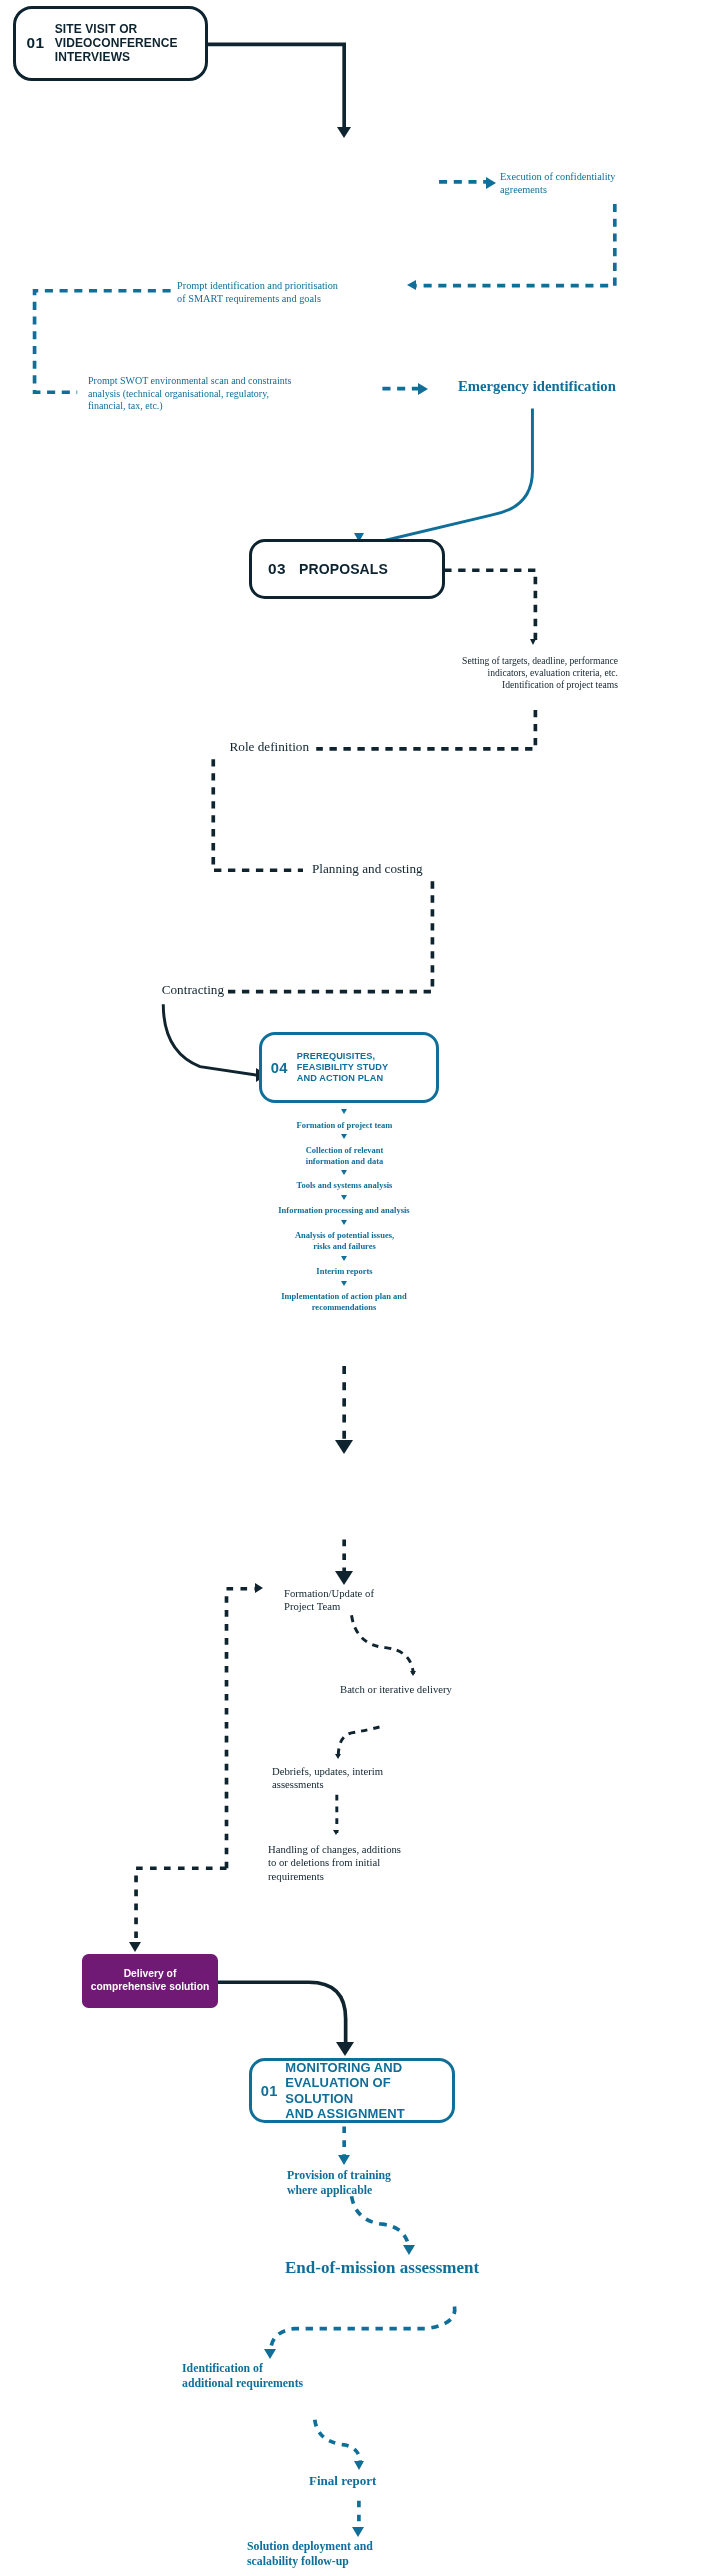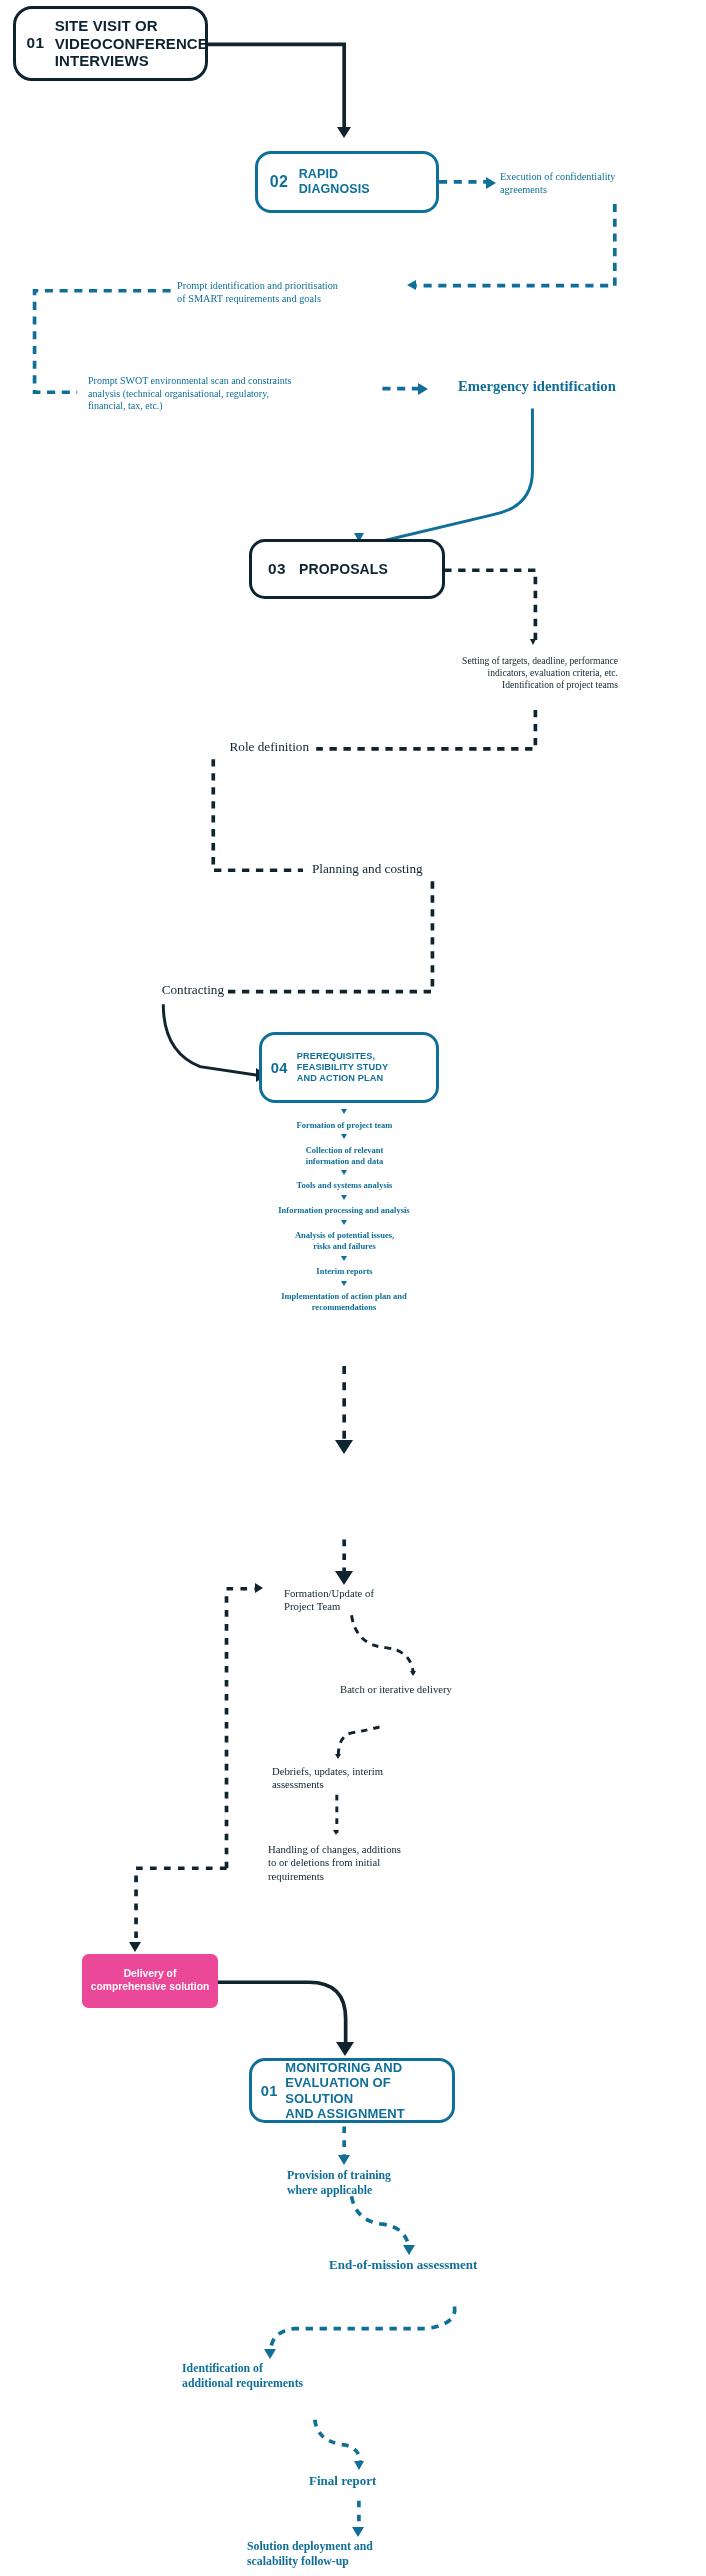--- a/index.html
+++ b/index.html
@@ -40,21 +40,21 @@
     line-height:1.18;
     letter-spacing:0.1px;
   }
   .pill.dark .num,.pill.dark .ttl{color:#0d2430;}
   .pill.blue .num,.pill.blue .ttl{color:#0f6f99;}
 
   
   .blackbox{
     position:absolute;
     box-sizing:border-box;
-    background:#ec4899;
+    background:#701a75;
     border-radius:6.6px;
     color:#fff;
     font-family:"Liberation Sans", sans-serif;
     font-weight:bold;
     font-size:10.3px;
     line-height:1.22;
     display:flex;
     align-items:center;
     justify-content:center;
     text-align:center;
@@ -158,30 +158,25 @@
   <div class="tri-d abs" style="left:129px;top:1942px;border-left-width:6.6px;border-right-width:6.6px;border-top-width:10.3px;"></div>
   <div class="tri-d abs" style="left:336px;top:2042px;border-left-width:9.6px;border-right-width:9.6px;border-top-width:14.7px;"></div>
   <div class="tri-d blue abs" style="left:338px;top:2155px;border-left-width:6.6px;border-right-width:6.6px;border-top-width:10.3px;"></div>
   <div class="tri-d blue abs" style="left:403px;top:2245px;border-left-width:6.6px;border-right-width:6.6px;border-top-width:10.3px;"></div>
   <div class="tri-d blue abs" style="left:264px;top:2349px;border-left-width:6.6px;border-right-width:6.6px;border-top-width:10.3px;"></div>
   <div class="tri-d blue abs" style="left:354px;top:2461px;border-left-width:5.9px;border-right-width:5.9px;border-top-width:9.6px;"></div>
   <div class="tri-d blue abs" style="left:352px;top:2527px;border-left-width:6.6px;border-right-width:6.6px;border-top-width:10.3px;"></div>
 
   <div class="pill dark" style="left:13.2px;top:5.9px;width:195px;height:75px;border-radius:19px;padding:0 10.3px;">
     <span class="num" style="font-size:15.4px;margin-right:10.3px;">01</span>
-    <span class="ttl" style="font-size:15px;white-space:pre-line;">SITE VISIT OR
+    <span class="ttl" style="font-size:12px;white-space:pre-line;">SITE VISIT OR
 VIDEOCONFERENCE
 INTERVIEWS</span>
   </div>
 
-  <div class="pill blue" style="left:255px;top:151px;width:184px;height:62px;border-radius:16px;padding:0 11.8px;">
-    <span class="num" style="font-size:16px;margin-right:10.3px;">02</span>
-    <span class="ttl" style="font-size:12.5px;white-space:pre-line;">RAPID
-DIAGNOSIS</span>
-  </div>
 
   <div class="lbl blue al" style="left:500px;top:171px;width:199px;font-size:10.3px;">Execution of confidentiality
 agreements</div>
 
   <div class="lbl blue al" style="left:177px;top:280px;width:243px;font-size:10.3px;">Prompt identification and prioritisation
 of SMART requirements and goals</div>
 
   <div class="lbl blue al" style="left:88px;top:375px;width:294px;font-size:10px;">Prompt SWOT environmental scan and constraints
 analysis (technical organisational, regulatory,
 financial, tax, etc.)</div>
@@ -244,21 +239,21 @@
 
   <div class="pill blue" style="left:249px;top:2058px;width:206px;height:65px;border-radius:16px;padding:0 8.8px;">
     <span class="num" style="font-size:14.7px;margin-right:7.4px;">01</span>
     <span class="ttl" style="font-size:13px;white-space:pre-line;">MONITORING AND
 EVALUATION OF SOLUTION
 AND ASSIGNMENT</span>
   </div>
 
   <div class="lbl blue b al" style="left:287px;top:2168px;width:206px;font-size:11.8px;">Provision of training
 where applicable</div>
-  <div class="lbl blue b al" style="left:285px;top:2257px;width:243px;font-size:13px;margin-left:44px;">End-of-mission assessment</div>
+  <div class="lbl blue b al" style="left:285px;top:2257px;width:243px;font-size:17px;">End-of-mission assessment</div>
   <div class="lbl blue b al" style="left:182px;top:2361px;width:243px;font-size:11.8px;">Identification of
 additional requirements</div>
   <div class="lbl blue b al" style="left:309px;top:2473px;width:177px;font-size:13px;">Final report</div>
   <div class="lbl blue b al" style="left:247px;top:2539px;width:243px;font-size:11.8px;">Solution deployment and
 scalability follow-up</div>
 
 </div>
 
 
 </body></html>

